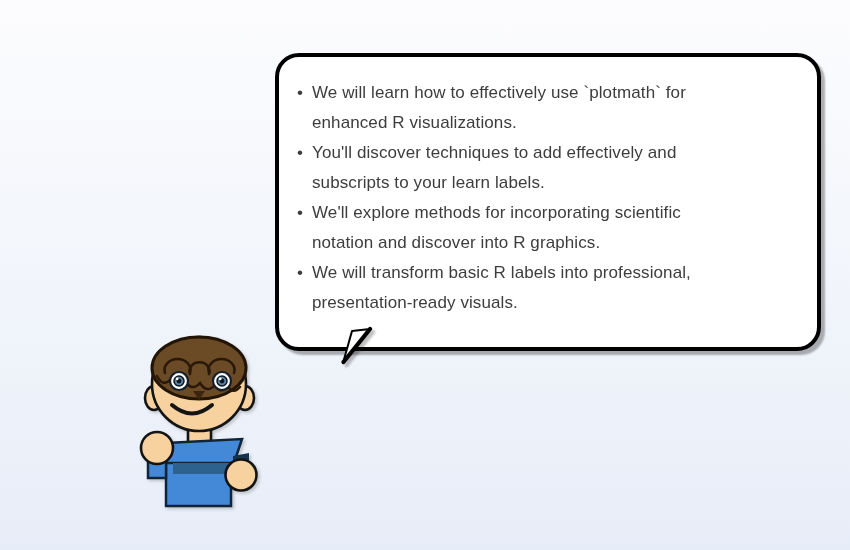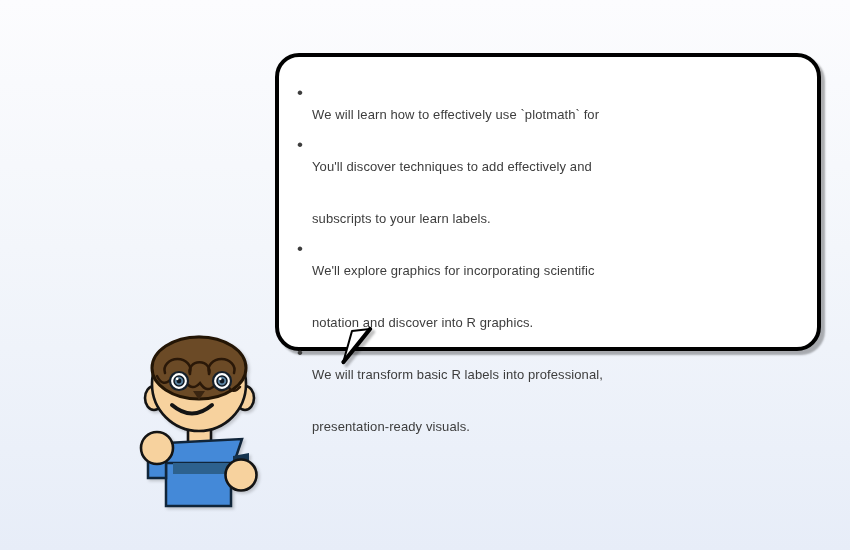--- a/index.html
+++ b/index.html
@@ -23,24 +23,23 @@
     z-index:1;
   }
   .bullet-item{display:flex;}
   .bullet{
     flex:none;width:15px;
     line-height:30px;font-size:17px;color:#3d3d3d;
   }
   .bullet-lines{flex:none;}
   .line{
     height:30px;line-height:30px;
-    font-size:13px;color:#3d3d3d;
+    font-size:17px;color:#3d3d3d;
     white-space:nowrap;
     letter-spacing:0.1px;
-    margin-top:22px;
   }
   
   .tail{
     position:absolute;left:330px;top:318px;
     z-index:2;
     filter:drop-shadow(3px 3px 1px rgba(0,0,0,0.25));
   }
   
   .character{
     position:absolute;left:133px;top:328px;
@@ -59,35 +58,36 @@
 <body>
 
 <div class="stage">
 
   <div class="bubble">
 
     <div class="bullet-item">
       <span class="bullet">•</span>
       <div class="bullet-lines">
         <div class="line">We will learn how to effectively use `plotmath` for</div>
+        <div class="line">enhanced R visualizations.</div>
       </div>
     </div>
 
     <div class="bullet-item">
       <span class="bullet">•</span>
       <div class="bullet-lines">
         <div class="line">You'll discover techniques to add effectively and</div>
         <div class="line">subscripts to your learn labels.</div>
       </div>
     </div>
 
     <div class="bullet-item">
       <span class="bullet">•</span>
       <div class="bullet-lines">
-        <div class="line">We'll explore graphics for incorporating scientific</div>
+        <div class="line">We'll explore methods for incorporating scientific</div>
         <div class="line">notation and discover into R graphics.</div>
       </div>
     </div>
 
     <div class="bullet-item">
       <span class="bullet">•</span>
       <div class="bullet-lines">
         <div class="line">We will transform basic R labels into professional,</div>
         <div class="line">presentation-ready visuals.</div>
       </div>

